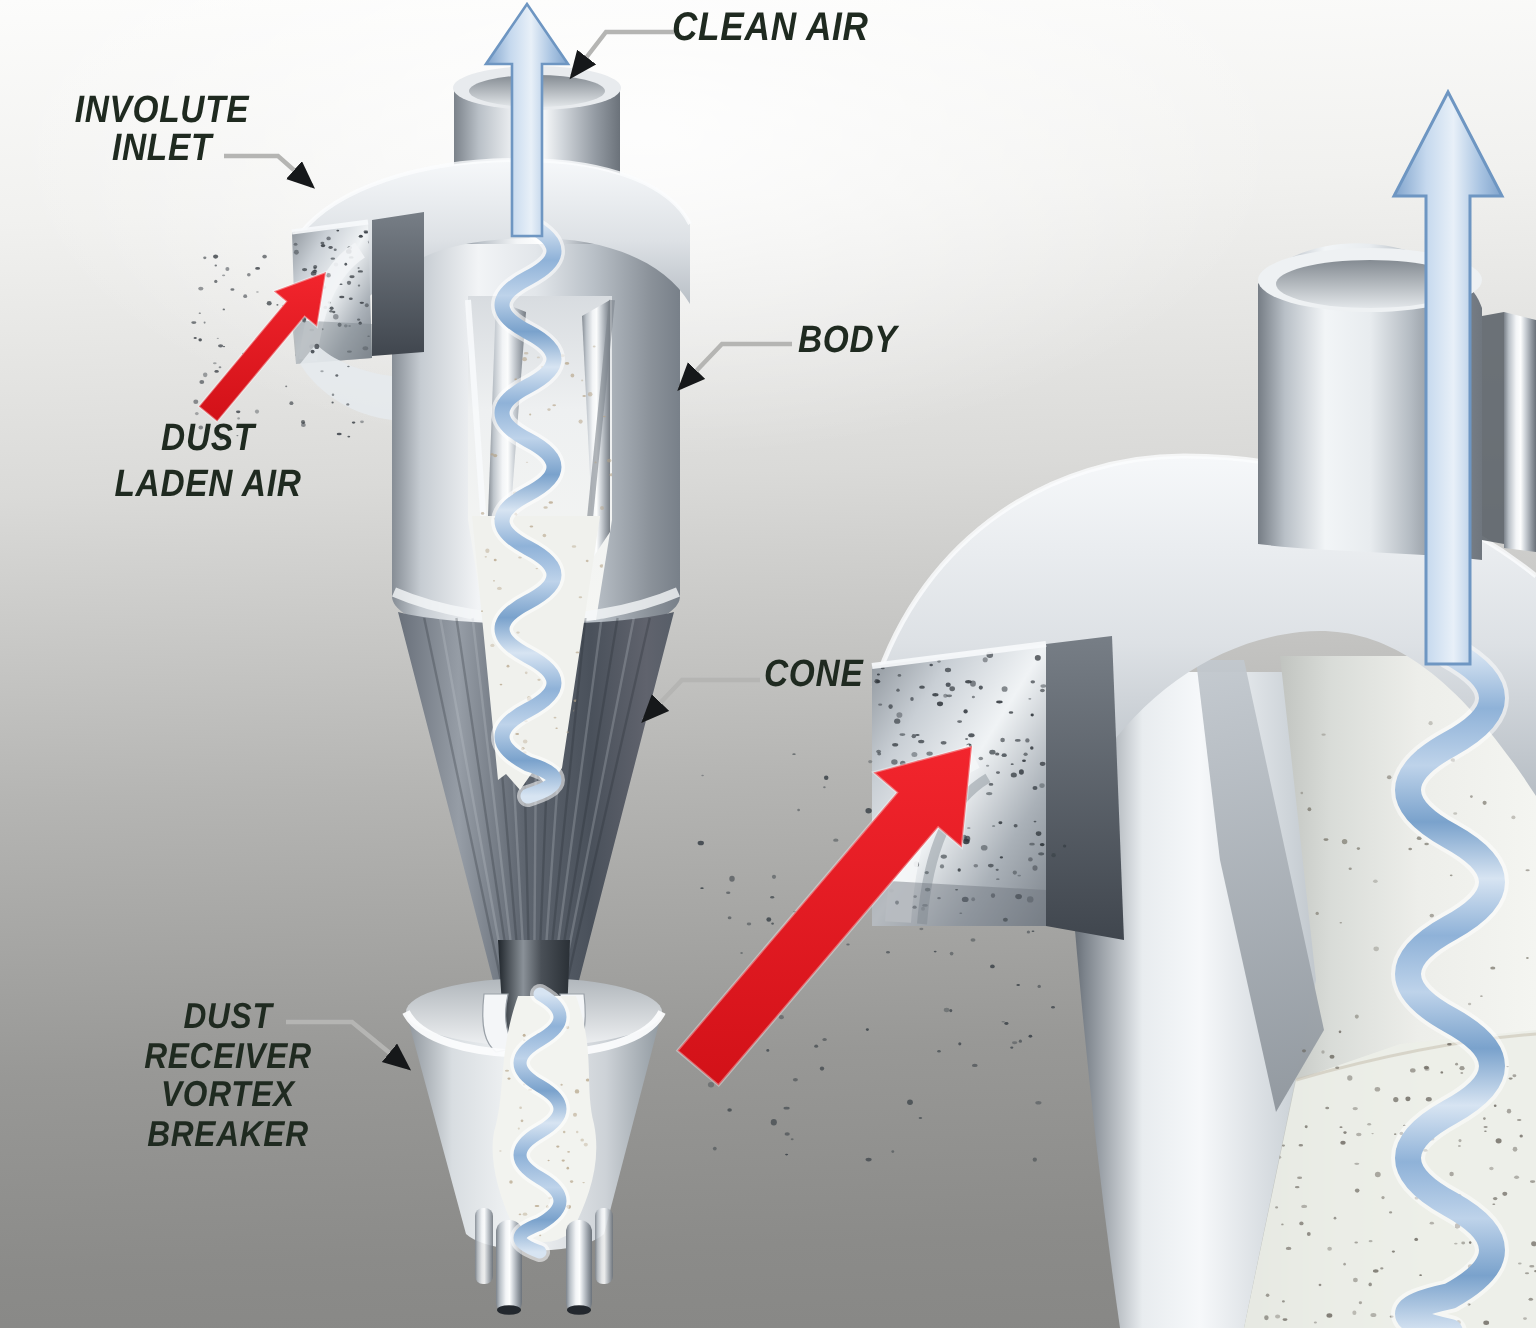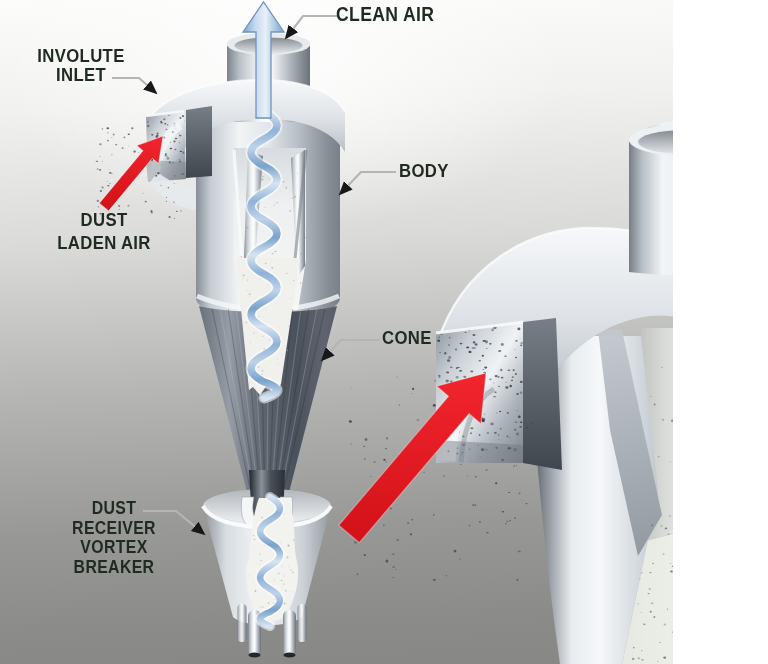--- a/index.html
+++ b/index.html
@@ -1,21 +1,22 @@
 <!DOCTYPE html>
 <html><head>
 <meta charset="utf-8">
 <style>
   html,body{margin:0;padding:0;}
   .stage{
-    position:relative; width:673px; height:664px; overflow:hidden;
+    position:relative; width:768px; height:664px; overflow:hidden;
     background:
       radial-gradient(ellipse 60% 35% at 42% 10%, rgba(255,255,255,.85), rgba(255,255,255,0) 70%),
       linear-gradient(178deg,#fcfcfb 0%,#f1f1ef 16%,#dadad8 36%,#b5b5b3 58%,#989896 78%,#8b8b89 92%,#878785 100%);
     font-family:"Liberation Sans", sans-serif;
+    font-style:italic;
   }
   svg{position:absolute;left:0;top:0;}
   .label{
     position:absolute; color:#1f2a20; font-weight:bold; font-size:19px;
     letter-spacing:.4px; line-height:21px; white-space:nowrap;
     transform:scaleX(.88); transform-origin:left top;
   }
   .label.centered{text-align:center; transform-origin:center top;}
   .label span{display:block;}
   #lbl-clean-air{left:336px;top:4px;font-size:20px;}

